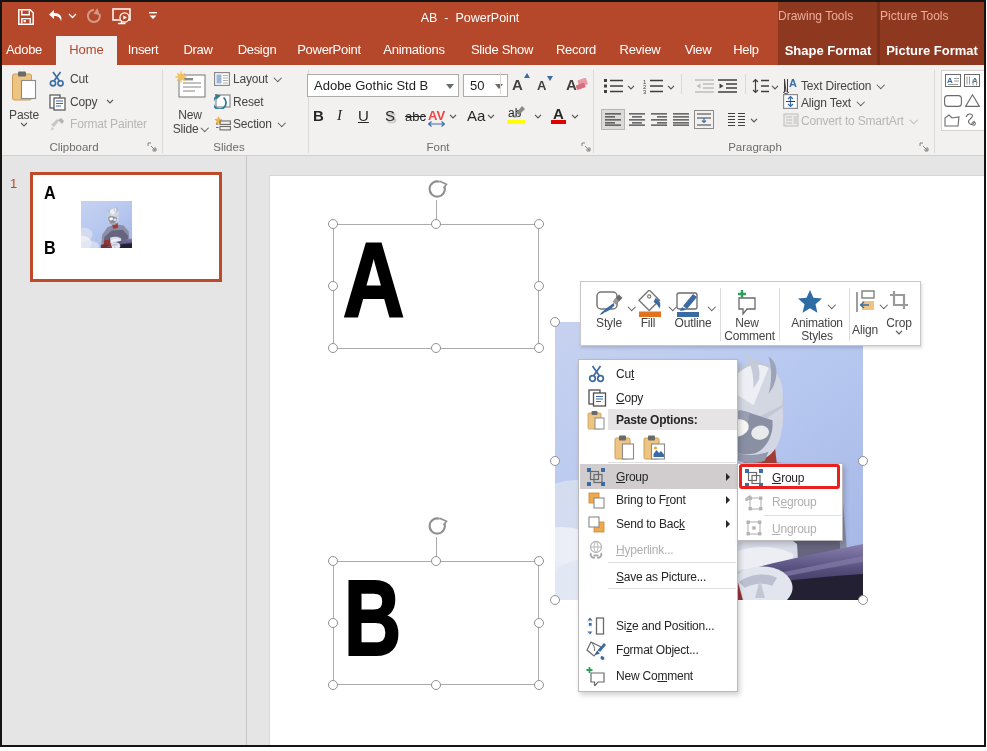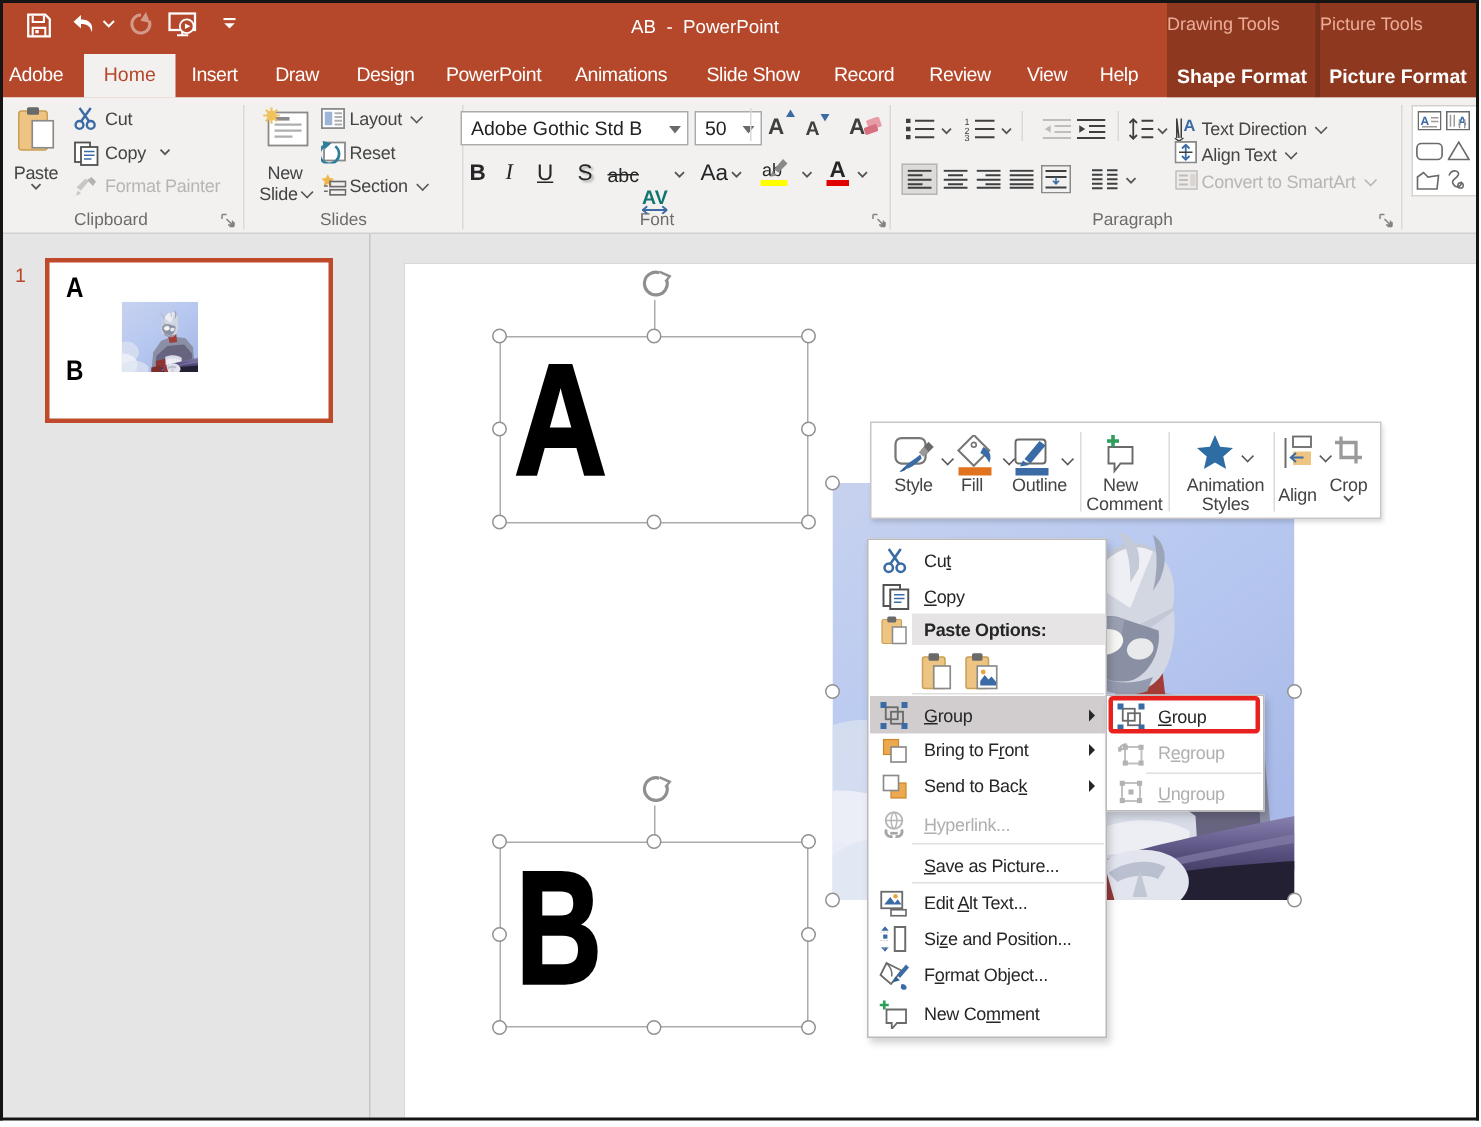--- a/index.html
+++ b/index.html
@@ -250,21 +250,21 @@
     <div class="abs" style="left:566px; top:76px; font-size:15px; font-weight:bold; color:#3F3F3F;">A</div>
     <svg class="abs" style="left:576px; top:78px;" width="14" height="12" viewBox="0 0 14 12">
       <rect x="2" y="1" width="9" height="7" rx="1" transform="rotate(-20 6 4)" fill="#E89CA6"></rect>
       <rect x="0" y="6" width="9" height="5" rx="1" transform="rotate(-20 4 8)" fill="#D6707E"></rect>
     </svg>
     <div class="abs" style="left:313px; top:107px; font-size:15px; font-weight:bold; color:#262626;">B</div>
     <div class="abs" style="left:337px; top:107px; font-size:15px; font-style:italic; font-family:'Liberation Serif',serif; color:#262626;">I</div>
     <div class="abs" style="left:358px; top:107px; font-size:15px; color:#262626; text-decoration:underline;">U</div>
     <div class="abs" style="left:385px; top:107px; font-size:15px; color:#262626; text-shadow:1.5px 1.5px 1.5px #AAA;">S</div>
     <div class="abs" style="left:405px; top:109px; font-size:13px; color:#262626; text-decoration:line-through;">abc</div>
-    <div class="abs" style="left:428px; top:124px; font-size:13px; font-weight:bold; color:#0f766e;">AV<svg class="abs" style="left:0px; top:13px;" width="17" height="6" viewBox="0 0 17 6">
+    <div class="abs" style="left:428px; top:108px; font-size:13px; font-weight:bold; color:#ef4444;">AV<svg class="abs" style="left:0px; top:13px;" width="17" height="6" viewBox="0 0 17 6">
         <path d="M0 3 h17 M3.5 0.5 L0.5 3 l3 2.5 M13.5 0.5 l3 2.5 l-3 2.5" stroke="#3A6BA5" stroke-width="1.2" fill="none"></path>
       </svg></div>
     <svg class="abs" style="left:449px; top:114px;" width="8" height="5" viewBox="0 0 8 5">
       <path d="M1 0.8 l3 3 l3 -3" stroke="#555" stroke-width="1.2" fill="none"></path>
     </svg>
     <div class="abs" style="left:467px; top:107px; font-size:15px; color:#262626;">Aa</div>
     <svg class="abs" style="left:487px; top:114px;" width="8" height="5" viewBox="0 0 8 5">
       <path d="M1 0.8 l3 3 l3 -3" stroke="#555" stroke-width="1.2" fill="none"></path>
     </svg>
     <div class="gdiv" style="left:500px; top:72px; height:22px;"></div>
@@ -592,29 +592,20 @@
         <path d="M5 13 a3.2 3.2 0 0 0 4 4.5 M11 17.5 a3.2 3.2 0 0 0 4 -4.5" stroke="#A8A5A6" stroke-width="1.8" fill="none"></path>
         <path d="M7.5 15.5 h5" stroke="#A8A5A6" stroke-width="1.8"></path>
       </svg>
       <div class="mtext gray"><u>H</u>yperlink...</div>
     </div>
     <div class="msep" style="top:202px;"></div>
     <div class="mitem" style="top:205px;">
       <div class="mtext"><u>S</u>ave as Picture...</div>
     </div>
     <div class="msep" style="top:228px;"></div>
-    <div class="mitem" style="top:230px;">
-      <svg class="micon" viewBox="0 0 20 20" style="left:7px;">
-        <rect x="1.5" y="2.5" width="14" height="11" fill="#fff" stroke="#6A6A6A" stroke-width="1.2"></rect>
-        <path d="M3.5 11 l4 -5 l3 4 l2 -2.5 l2.5 3.5 z" fill="#3A6BA5"></path>
-        <circle cx="11" cy="5.5" r="1.5" fill="#E9A33F"></circle>
-        <rect x="8" y="14.5" width="10" height="4" fill="#fff" stroke="#6A6A6A" stroke-width="1.1"></rect>
-      </svg>
-      <div class="mtext">Edit <u>A</u>lt Text...</div>
-    </div>
     <div class="mitem" style="top:278px;">
       <svg class="micon" viewBox="0 0 20 20" style="left:7px;">
         <path d="M5 2 L15 7 L8 16 L1 10 Z" fill="#fff" stroke="#6A6A6A" stroke-width="1.2"></path>
         <path d="M5 2 C8 5 9 8 8.5 11" stroke="#6A6A6A" stroke-width="1" fill="none"></path>
         <path d="M12 10 L18 3 L20 5 L14 12 Z" fill="#3A6BA5"></path>
         <path d="M11 11 l3 2.5 l-5 1.5 z" fill="#2E5E94"></path>
         <path d="M15 16 c3 0 4 2 3 3.5 c-1.5 1 -3.5 0 -3.5 -1.5 z" fill="#3A6BA5"></path>
       </svg>
       <div class="mtext">F<u>o</u>rmat Object...</div>
     </div>

